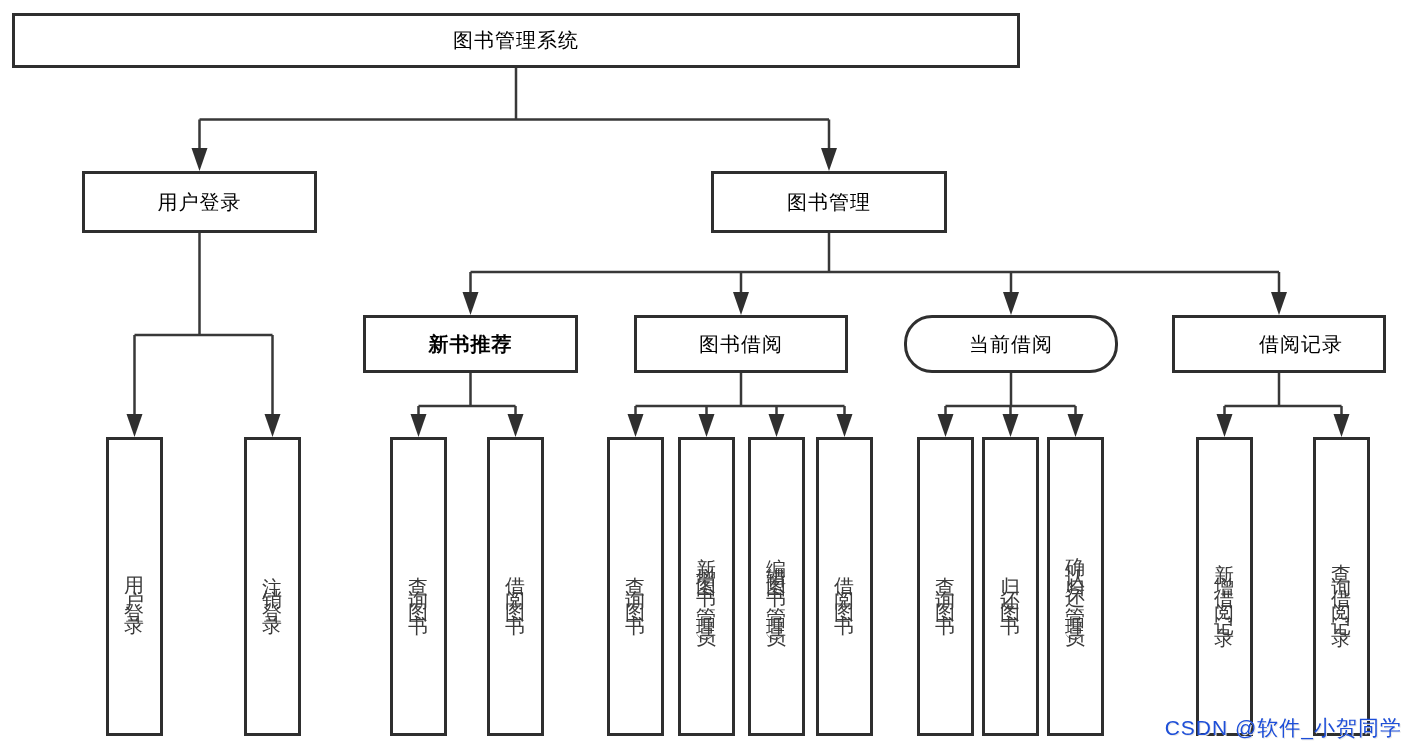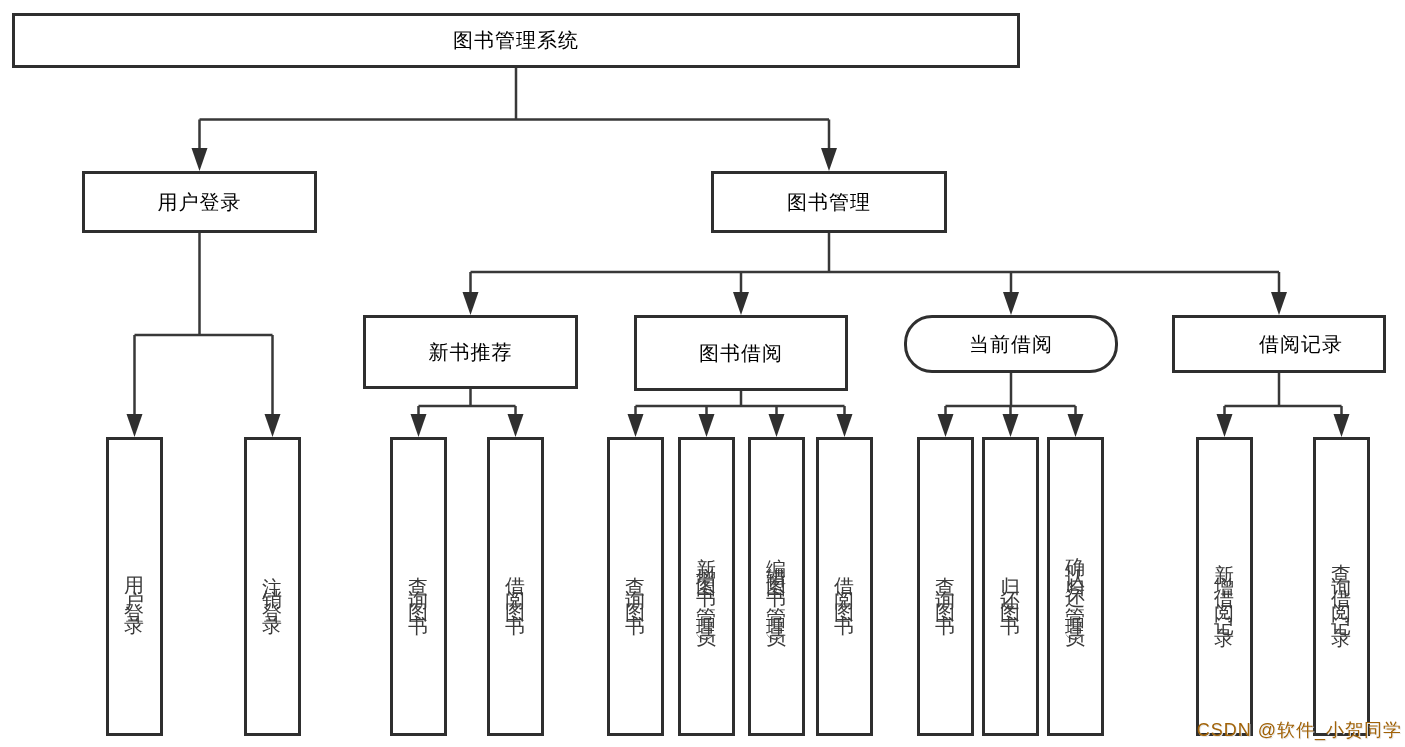--- a/index.html
+++ b/index.html
@@ -46,22 +46,22 @@
     letter-spacing: 13px;
     color: #3a3a3a;
     white-space: nowrap;
   }
   .leaf.tight span { letter-spacing: 10px; }
 
   #watermark {
     position: absolute;
     right: 3px;
     bottom: 5px;
-    font-size: 18px;
-    color: #a16207;
+    font-size: 21px;
+    color: #1d4ed8;
     letter-spacing: 1px;
     text-shadow: 1px 1px 0 #e8e8e8;
   }
 </style>
 </head>
 <body>
 
 <div id="canvas">
 
   <svg id="wires" viewBox="0 0 1405 747" xmlns="http://www.w3.org/2000/svg">
@@ -102,22 +102,22 @@
       <polygon points="1216.5,414 1232.5,414 1224.5,437"></polygon>
       <polygon points="1333.5,414 1349.5,414 1341.5,437"></polygon>
     </g>
   </svg>
 
   <div class="hnode" style="left:12px; top:13px; width:1008px; height:55px;">图书管理系统</div>
 
   <div class="hnode" style="left:82px; top:171px; width:235px; height:62px;">用户登录</div>
   <div class="hnode" style="left:711px; top:171px; width:236px; height:62px;font-family:Liberation Serif, serif;">图书管理</div>
 
-  <div class="hnode" style="left:363px; top:315px; width:215px; height:74px;">新书推荐</div>
-  <div class="hnode" style="left:634px; top:315px; width:214px; height:76px;">图书借阅</div>
+  <div class="hnode" style="left:363px; top:315px; width:215px; height:58px;font-weight:bold;">新书推荐</div>
+  <div class="hnode" style="left:634px; top:315px; width:214px; height:58px;">图书借阅</div>
   <div class="hnode" style="left:904px; top:315px; width:214px; height:58px;border-radius:28px;">当前借阅</div>
   <div class="hnode" style="left:1172px; top:315px; width:214px; height:58px;padding-left:44px;">借阅记录</div>
 
   <div class="leaf" style="left:106px;">
     <span>用户登录</span>
   </div>
   <div class="leaf" style="left:244px;">
     <span>注销登录</span>
   </div>
 

